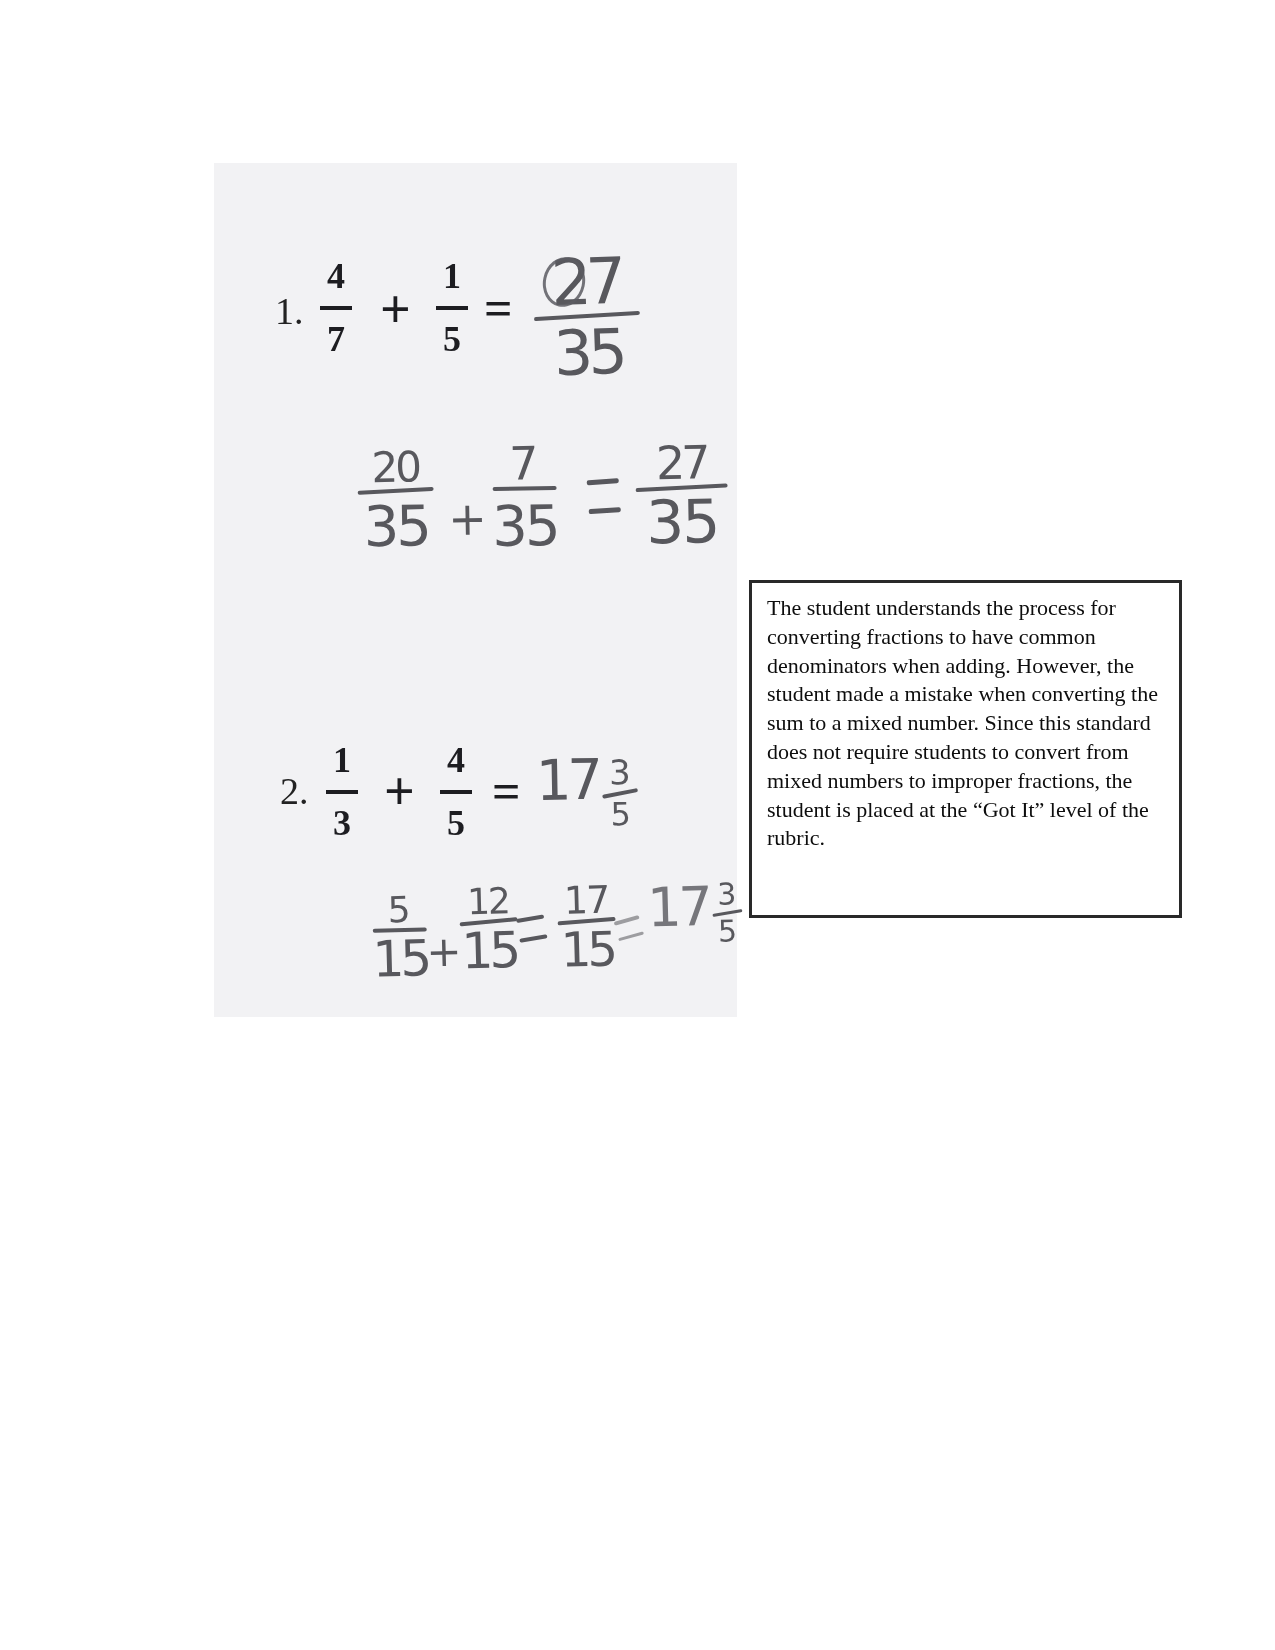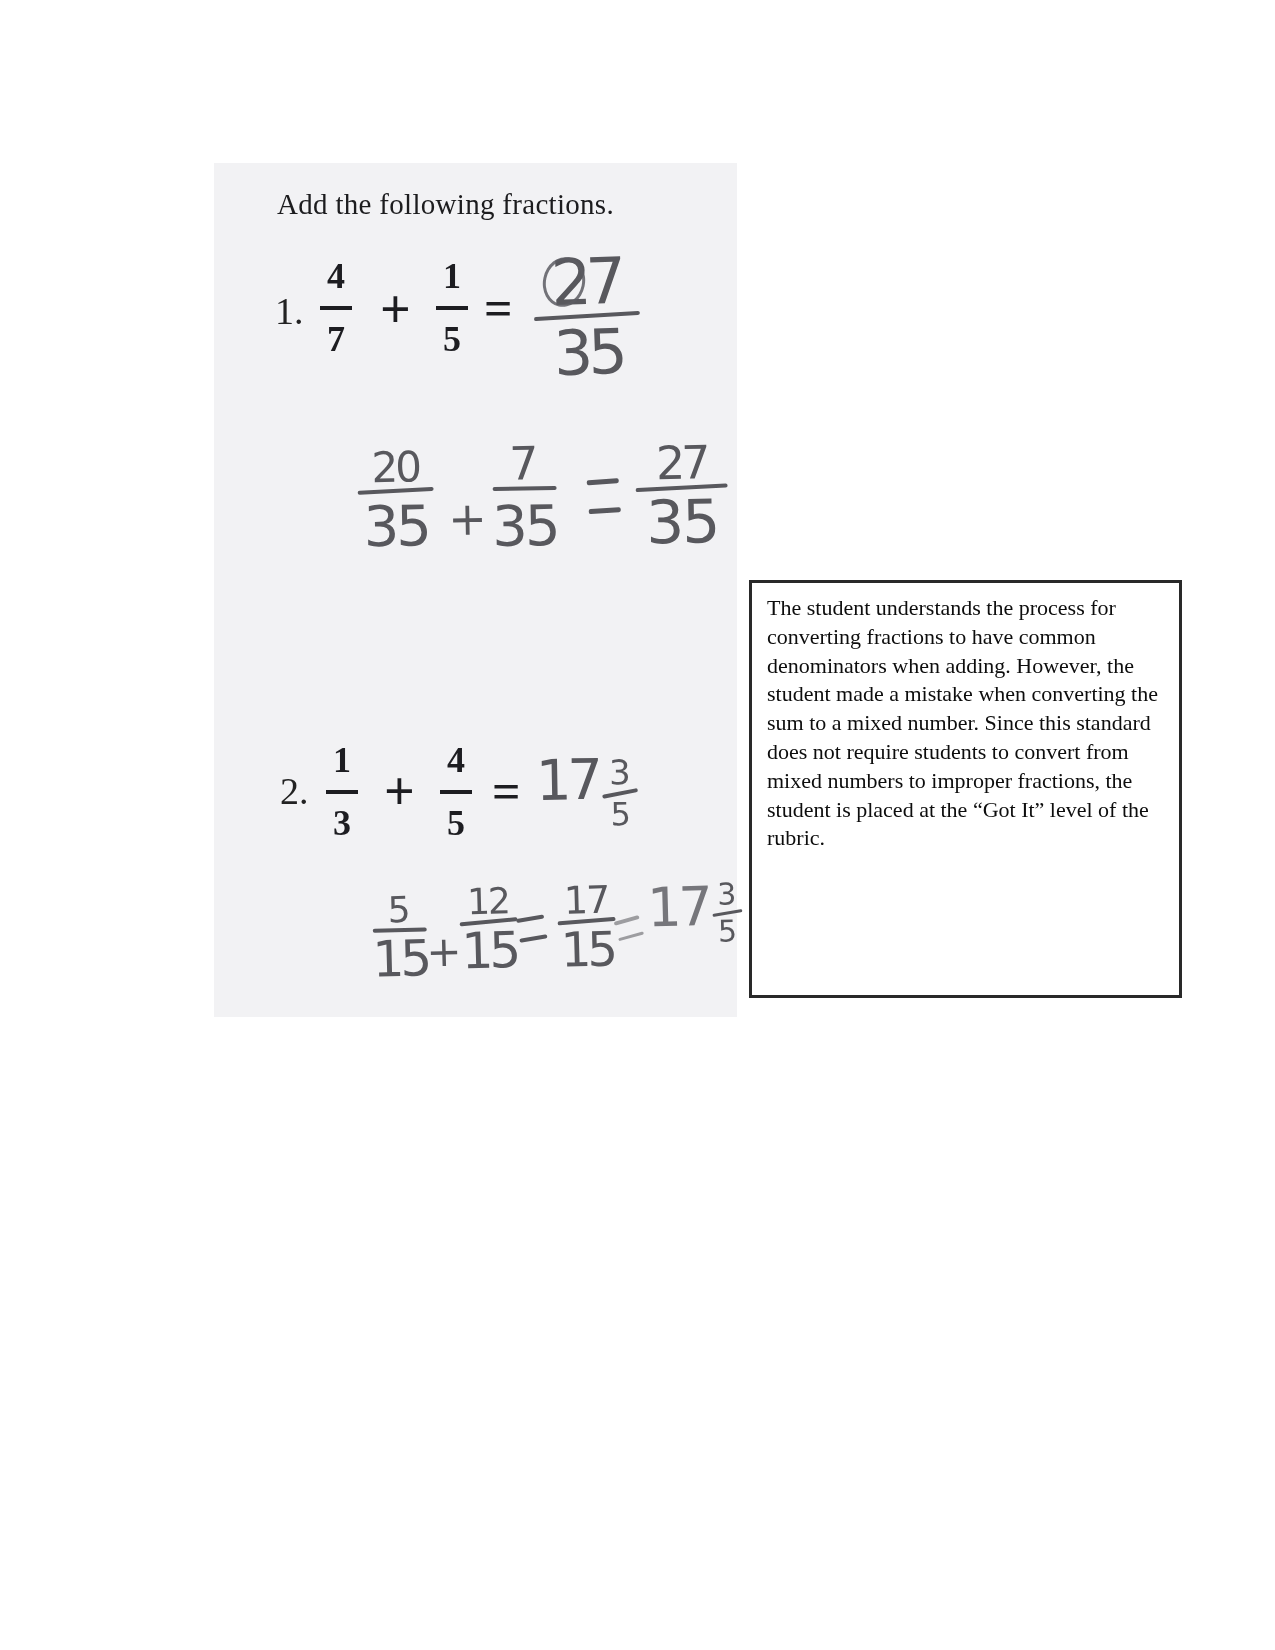--- a/index.html
+++ b/index.html
@@ -22,33 +22,32 @@
   
   .hw{font-family:"DejaVu Sans",sans-serif;color:#58585d;line-height:1;}
   .hwfrac{display:inline-flex;flex-direction:column;align-items:center;line-height:1;}
   .hwbar{background:#58585d;border-radius:2px;}
   .hw-eq{display:flex;flex-direction:column;}
   .hw-eq i{display:block;background:#58585d;border-radius:2px;}
   .hwmixed{display:inline-flex;align-items:flex-start;line-height:1;}
   .scribble{position:absolute;border:3px solid #5c5c61;border-radius:50%;opacity:.85;}
 
   
-  .annotation{position:absolute;left:749px;top:580px;width:433px;height:418px;box-sizing:border-box;
+  .annotation{position:absolute;left:749px;top:580px;width:433px;height:338px;box-sizing:border-box;
               background:#ffffff;border:3px solid #292929;padding:11px 12px 0 15px;}
   .annotation p{margin:0;font-family:"Liberation Serif",serif;font-size:22px;line-height:28.8px;
                 color:#0d0d0d;}
 </style>
 </head>
 <body>
 
 <div class="page">
 
   <div class="paper"></div>
 
-  <div class="abs ws-title" style="left:277px;top:190px;">Add the following fractions.</div>
 
   <div class="abs pnum" style="left:275px;top:292px;">1.</div>
 
   <span class="abs pfrac" style="left:320px;top:258px;">
     <span class="n">4</span>
     <span class="b"></span>
     <span class="d">7</span>
   </span>
 
   <div class="abs pop" style="left:380px;top:282px;font-size:54px;">+</div>

